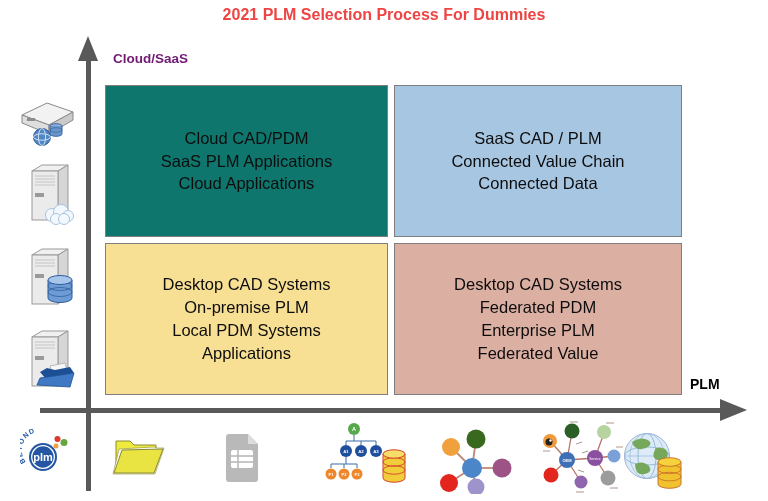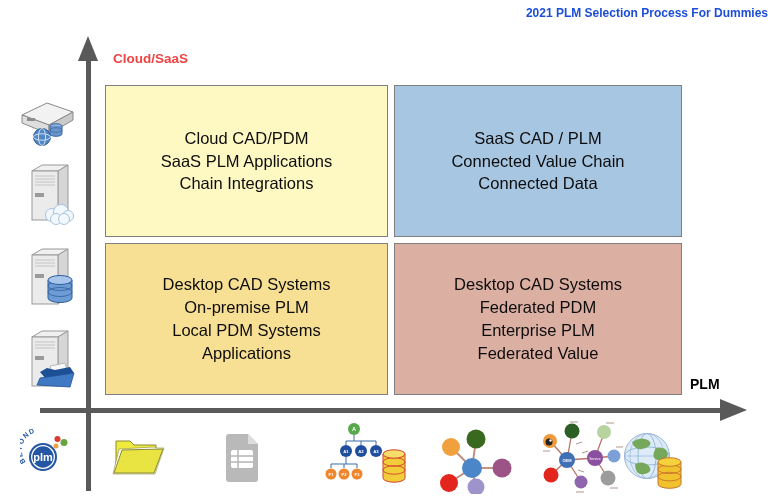--- a/index.html
+++ b/index.html
@@ -1,29 +1,29 @@
 <!DOCTYPE html>
 <html><head>
 <meta charset="utf-8">
 <style>
   html,body{margin:0;padding:0;background:#fff;}
   .stage{position:relative;width:768px;height:501px;background:#ffffff;
          font-family:"Liberation Sans",sans-serif;overflow:hidden;}
-  .title{position:absolute;top:6px;left:0;width:100%;text-align:right;
-         font-weight:bold;font-size:12px;color:#1d4ed8;}
+  .title{position:absolute;top:6px;left:0;width:100%;text-align:center;
+         font-weight:bold;font-size:16px;color:#ef4444;}
   
   .vaxis{position:absolute;left:86px;top:58px;width:5px;height:433px;background:#595959;}
   .vhead{position:absolute;left:78px;top:36px;width:0;height:0;
          border-left:10px solid transparent;border-right:10px solid transparent;
          border-bottom:25px solid #595959;}
   .haxis{position:absolute;left:40px;top:408px;width:682px;height:5px;background:#595959;}
   .hhead{position:absolute;left:720px;top:399px;width:0;height:0;
          border-top:11px solid transparent;border-bottom:11px solid transparent;
          border-left:27px solid #595959;}
-  .ylab{position:absolute;left:113px;top:51px;font-weight:bold;font-size:13.5px;color:#ef4444;}
+  .ylab{position:absolute;left:113px;top:51px;font-weight:bold;font-size:13.5px;color:#701a75;}
   .xlab{position:absolute;left:690px;top:376px;font-weight:bold;font-size:14px;color:#000;}
   
   .quad{position:absolute;border:1px solid #7f7f7f;display:flex;align-items:center;
         justify-content:center;text-align:center;font-size:16.5px;line-height:1.38;
         color:#0d0d0d;}
   #q-green {left:105px;top:85px; width:281px;height:150px;}
   #q-blue  {left:394px;top:85px; width:286px;height:150px;}
   #q-yellow{left:105px;top:243px;width:281px;height:150px;}
   #q-red   {left:394px;top:243px;width:286px;height:150px;}
   .icon{position:absolute;}
@@ -37,25 +37,25 @@
 
   <div class="title">2021 PLM Selection Process For Dummies</div>
 
   <div class="vhead"></div>
   <div class="vaxis"></div>
   <div class="haxis"></div>
   <div class="hhead"></div>
   <div class="ylab">Cloud/SaaS</div>
   <div class="xlab">PLM</div>
 
-  <div class="quad" id="q-green" style="background-color: #fef9c3;">
+  <div class="quad" id="q-green" style="background-color: #0f766e;">
     <div>
       <div>Cloud CAD/PDM</div>
       <div>SaaS PLM Applications</div>
-      <div>Chain Integrations</div>
+      <div>Cloud Applications</div>
     </div>
   </div>
 
   <div class="quad" id="q-blue" style="background-color: rgb(167, 198, 226);">
     <div>
       <div>SaaS CAD / PLM</div>
       <div>Connected Value Chain</div>
       <div>Connected Data</div>
     </div>
   </div>

